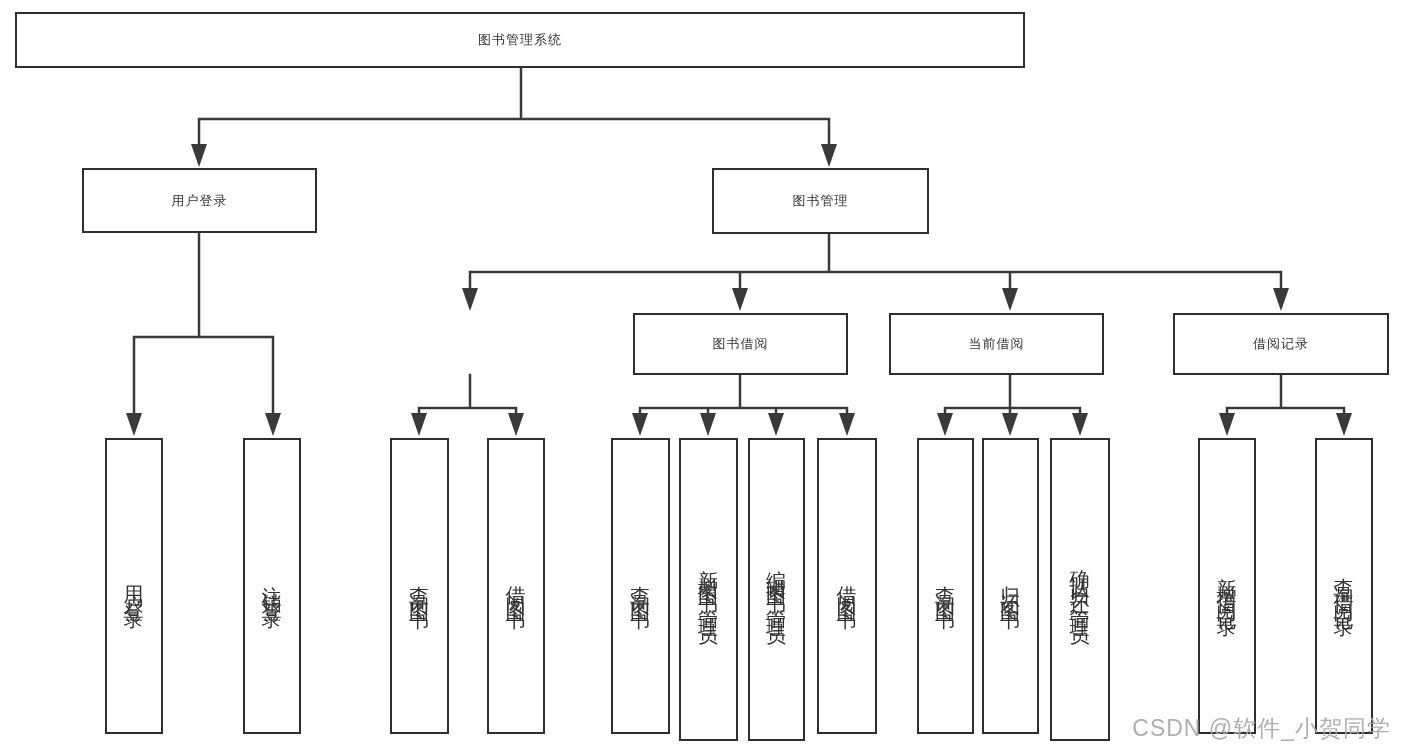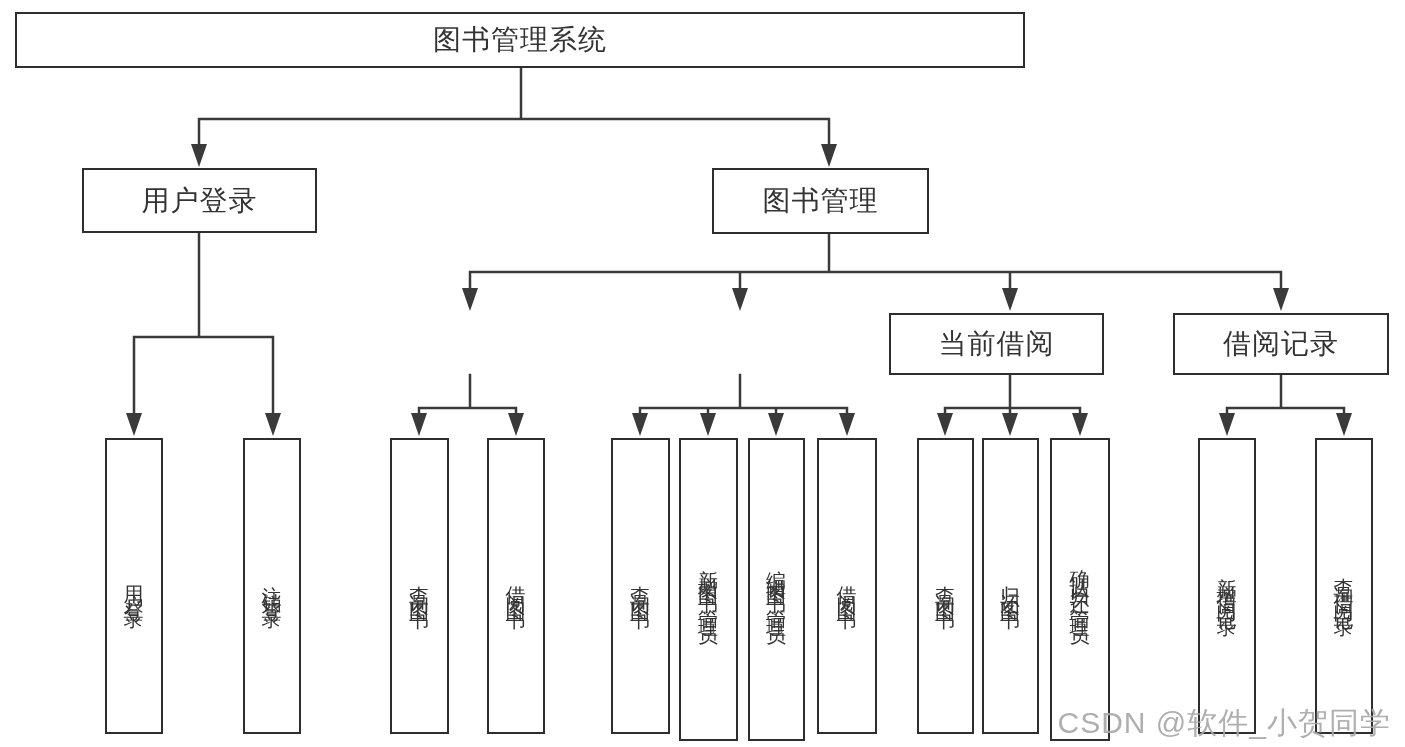--- a/index.html
+++ b/index.html
@@ -12,32 +12,32 @@
   }
   .lines{position:absolute;left:0;top:0;pointer-events:none;}
   .box{
     position:absolute;
     box-sizing:border-box;
     background:#ffffff;
     border:2.5px solid #2e2e2e;
     display:flex;align-items:center;justify-content:center;
     color:#333333;
   }
-  .box.h{font-size:28px;letter-spacing:1px;white-space:nowrap;}
+  .box.h{font-size:13px;letter-spacing:1px;white-space:nowrap;}
   .box.v{
     writing-mode:vertical-rl;
     text-orientation:mixed;
     font-size:20px;
     letter-spacing:8px;
     line-height:1;
   }
   .watermark{
     position:absolute;
     right:14px;bottom:3px;
-    font-size:30px;
+    font-size:23px;
     color:rgba(168,168,168,0.92);
     letter-spacing:1px;
     white-space:nowrap;
   }
 </style>
 </head>
 <body>
 
 <div class="stage">
 
@@ -85,20 +85,23 @@
     <span>图书管理系统</span>
   </div>
 
   <div class="box h" style="left:82px;top:168px;width:235px;height:65px">
     <span>用户登录</span>
   </div>
   <div class="box h" style="left:712px;top:168px;width:217px;height:66px">
     <span>图书管理</span>
   </div>
 
+  <div class="box h" style="left:633px;top:313px;width:215px;height:62px">
+    <span>图书借阅</span>
+  </div>
   <div class="box h" style="left:889px;top:313px;width:215px;height:62px">
     <span>当前借阅</span>
   </div>
   <div class="box h" style="left:1173px;top:313px;width:216px;height:62px">
     <span>借阅记录</span>
   </div>
 
   <div class="box v" style="left:105px;top:438px;width:58px;height:296px">
     <span>用户登录</span>
   </div>

